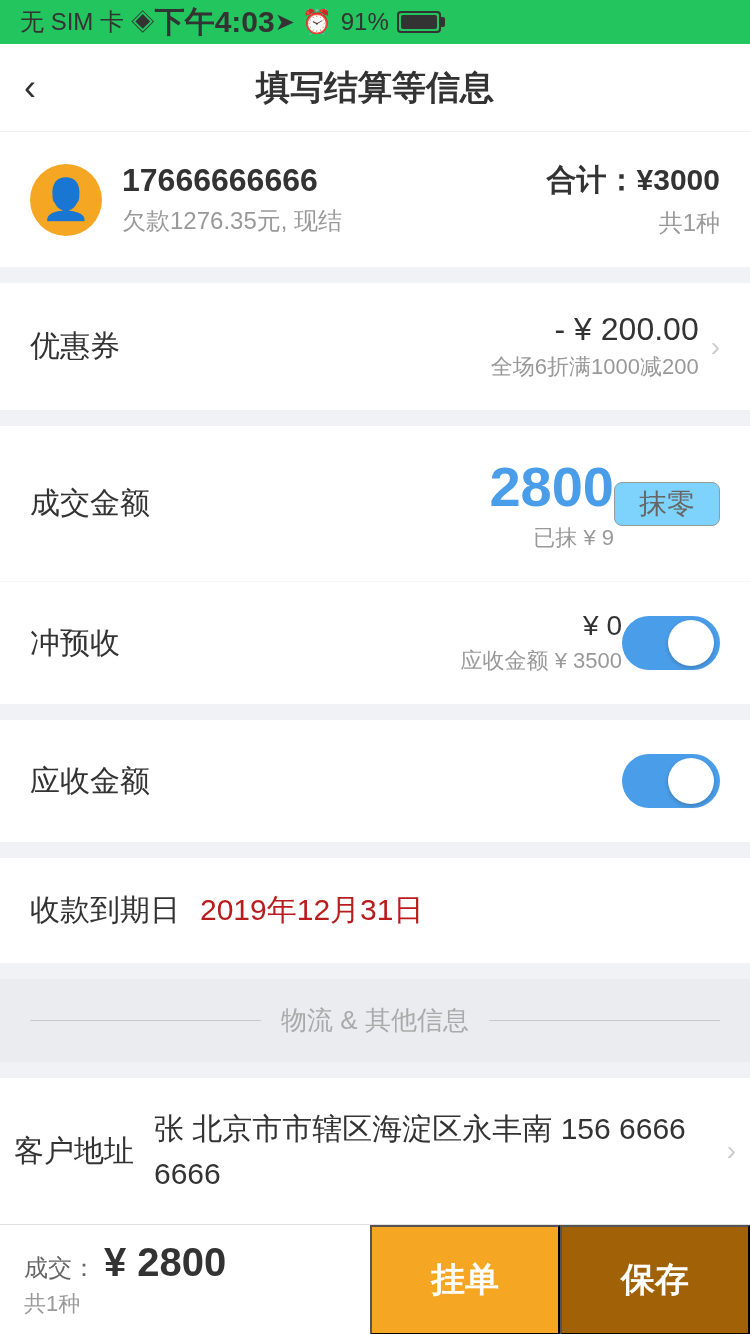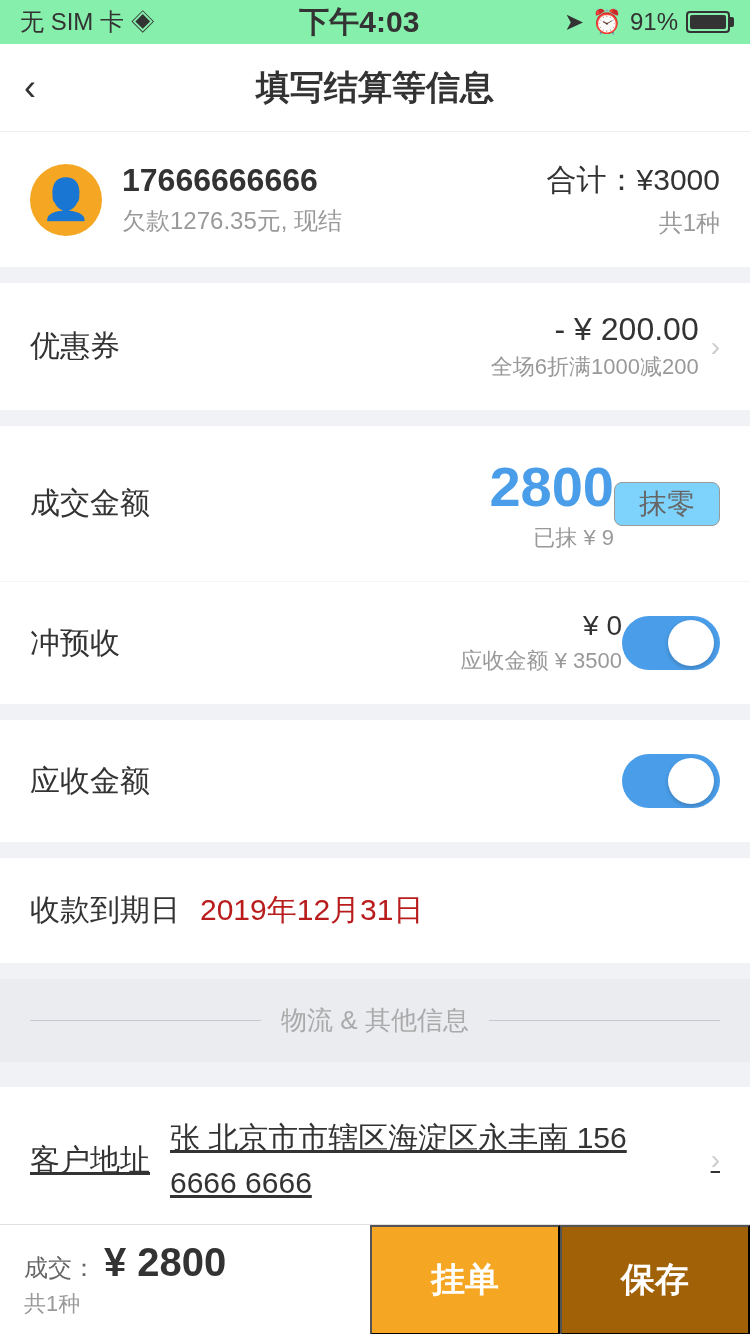--- a/index.html
+++ b/index.html
@@ -12,24 +12,24 @@
       font-size: 28px;
       color: #333;
       position: relative;
       overflow-x: hidden;
     }
 
     
     .status-bar {
       width: 750px;
       height: 44px;
-      background: #86efac;
-      display: flex;
-      align-items: center;
-      justify-content: space-between;
+      background: #22c55e;
+      display: flex;
+      align-items: center;
+      justify-content: flex-start;
       padding: 0 20px;
       font-size: 24px;
       font-weight: 500;
     }
     .status-left { display: flex; align-items: center; gap: 10px; }
     .status-center { font-size: 30px; font-weight: 600; }
     .status-right { display: flex; align-items: center; gap: 8px; font-size: 24px; }
     .battery-icon {
       width: 44px; height: 22px; border: 2px solid #333; border-radius: 4px; position: relative; display: inline-block;
     }
@@ -91,21 +91,21 @@
       width: 72px; height: 72px; border-radius: 50%;
       background: #f5a623;
       display: flex; align-items: center; justify-content: center;
       overflow: hidden;
     }
     .avatar-icon { font-size: 40px; color: #fff; }
     .customer-info {}
     .customer-phone { font-size: 32px; font-weight: 600; color: #333; }
     .customer-sub { font-size: 24px; color: #999; margin-top: 6px; }
     .customer-right { text-align: right; }
-    .customer-total { font-size: 30px; font-weight: 400; color: #333; }
+    .customer-total { font-size: 30px; font-weight: 700; color: #333; }
     .customer-count { font-size: 24px; color: #999; margin-top: 6px; }
 
     
     .coupon-row {
       background: #fff;
       padding: 28px 30px;
       display: flex;
       align-items: center;
       justify-content: space-between;
       margin-bottom: 16px;
@@ -193,27 +193,26 @@
     .divider-line {
       flex: 1;
       height: 1px;
       background: #c8c8d0;
     }
     .divider-text { font-size: 26px; color: #aaa; white-space: nowrap; }
 
     
     .address-row {
       background: #fff;
-      padding: 28px 30px;
+      padding: 28px 14px;
       display: flex;
       align-items: center;
       justify-content: space-between;
       gap: 20px;
-      margin-top: 25px;
-      text-decoration: underline;
+      margin-top: 16px;
     }
     .address-label { font-size: 30px; color: #333; flex-shrink: 0; }
     .address-value { font-size: 30px; color: #333; flex: 1; line-height: 1.5; }
     .address-chevron { font-size: 28px; color: #ccc; flex-shrink: 0; }
 
     
     .gray-area {
       background: #f0f2f5;
       height: 160px;
     }

